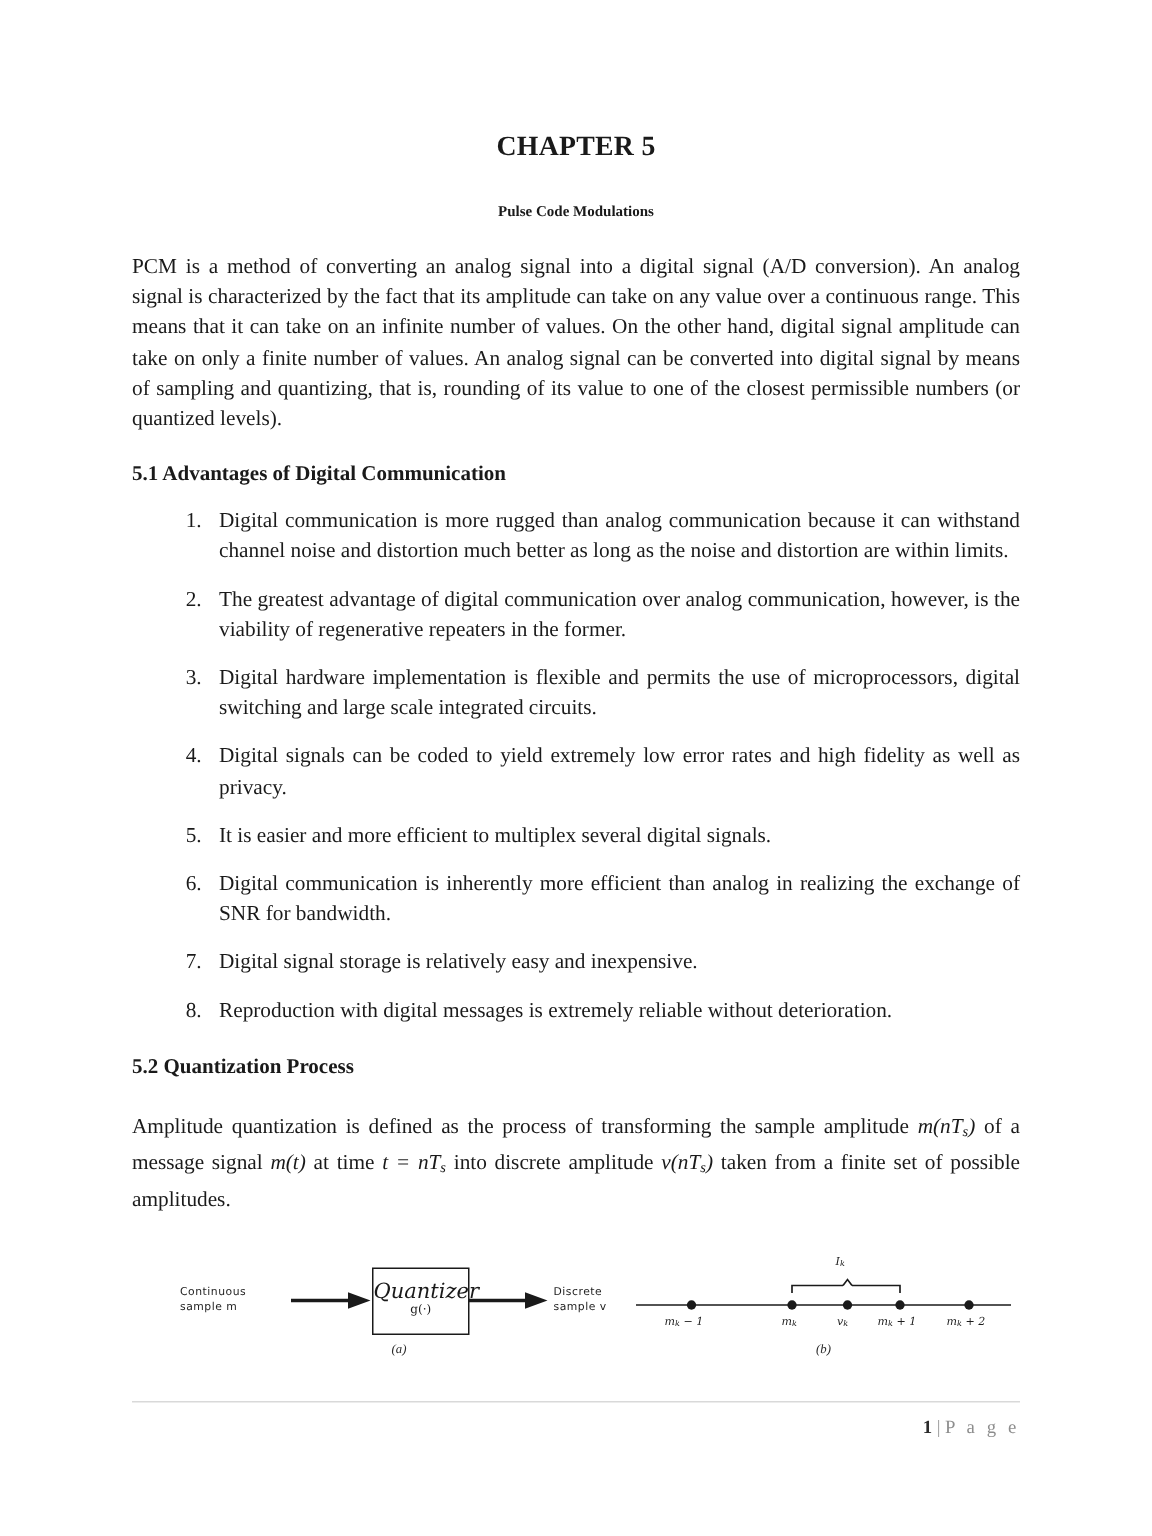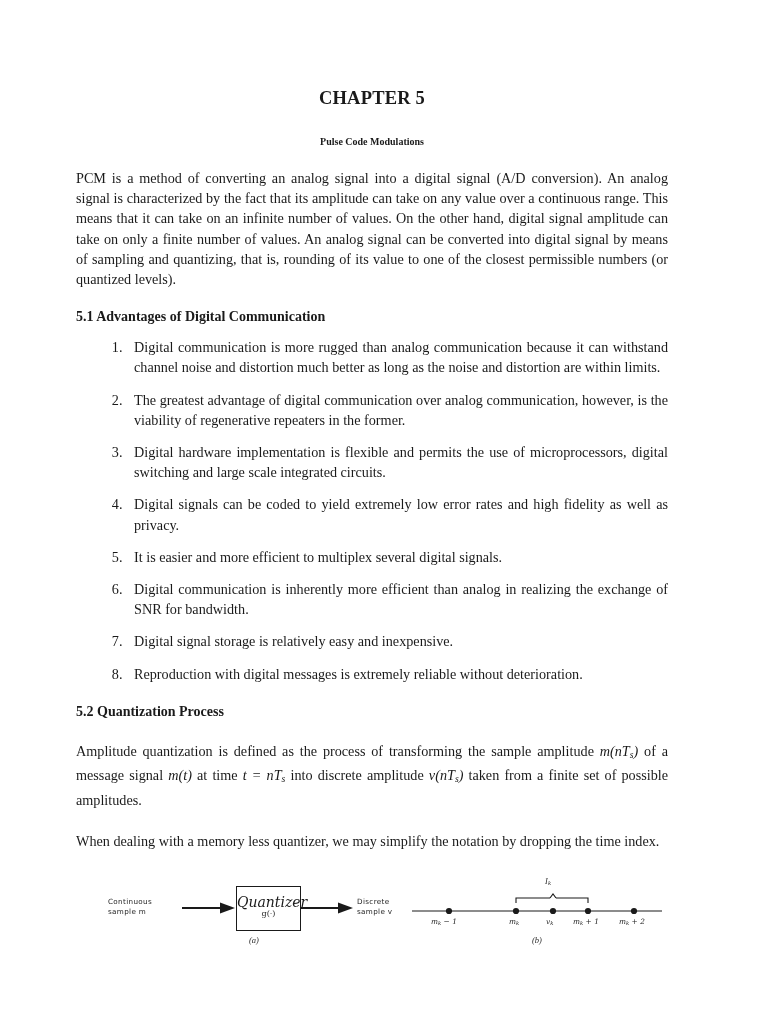--- a/index.html
+++ b/index.html
@@ -18,21 +18,21 @@
   .page {
     position: absolute;
     left: 0; top: 0;
     width: 768px;
     height: 1024px;
     box-sizing: border-box;
     padding: 0 88px;
   }
   .content {
     position: absolute;
-    left: 76px;
+    left: 88px;
     top: 88px;
     width: 592px;
   }
 
   h1.chapter-title {
     font-size: 18.5px;
     font-weight: bold;
     text-align: center;
     margin: 0 0 0 0;
     letter-spacing: .2px;
@@ -212,21 +212,20 @@
       <li>It is easier and more efficient to multiplex several digital signals.</li>
       <li>Digital communication is inherently more efficient than analog in realizing the exchange of SNR for bandwidth.</li>
       <li>Digital signal storage is relatively easy and inexpensive.</li>
       <li>Reproduction with digital messages is extremely reliable without deterioration.</li>
     </ol>
 
     <h3 class="section-heading">5.2 Quantization Process</h3>
 
     <p class="body-text"><span>Amplitude quantization is defined as the process of transforming the sample amplitude </span><span class="math"><span>m(nT</span><sub>s</sub><span>)</span></span><span> of a message signal </span><span class="math">m(t)</span><span> at time </span><span class="math"><span>t = nT</span><sub>s</sub></span><span> into discrete amplitude </span><span class="math"><span>v(nT</span><sub>s</sub><span>)</span></span><span> taken from a finite set of possible amplitudes.</span></p>
 
-    <p class="body-text">When dealing with a memory less quantizer, we may simplify the notation by dropping the time index.</p>
 
     <div class="figure-block">
       <div class="figure-row">
 
         <div class="diag diag-a">
           <svg width="300" height="62" viewBox="0 0 300 62">
             <line x1="78" y1="31" x2="116" y2="31" stroke="#1a1a1a" stroke-width="2.2"></line>
             <polygon points="116,25.5 131,31 116,36.5" fill="#1a1a1a"></polygon>
             <line x1="196" y1="31" x2="234" y2="31" stroke="#1a1a1a" stroke-width="2.2"></line>
             <polygon points="234,25.5 249,31 234,36.5" fill="#1a1a1a"></polygon>
@@ -265,14 +264,20 @@
           <div class="nlabel" style="left:213px; top:40px;"><span>m</span><sub>k</sub><span> + 2</span></div>
           <div class="sub-caption" style="top:58px;">(b)</div>
         </div>
 
       </div>
 
     </div>
 
   </div>
 
+  <div class="footer">
+    <div class="footer-rule"></div>
+    <div class="footer-inner">
+      <span class="footer-pagenum">1</span><span class="footer-sep">|</span><span class="footer-word">P a g e</span>
+    </div>
+  </div>
 
 </div>
 
 </body></html>

